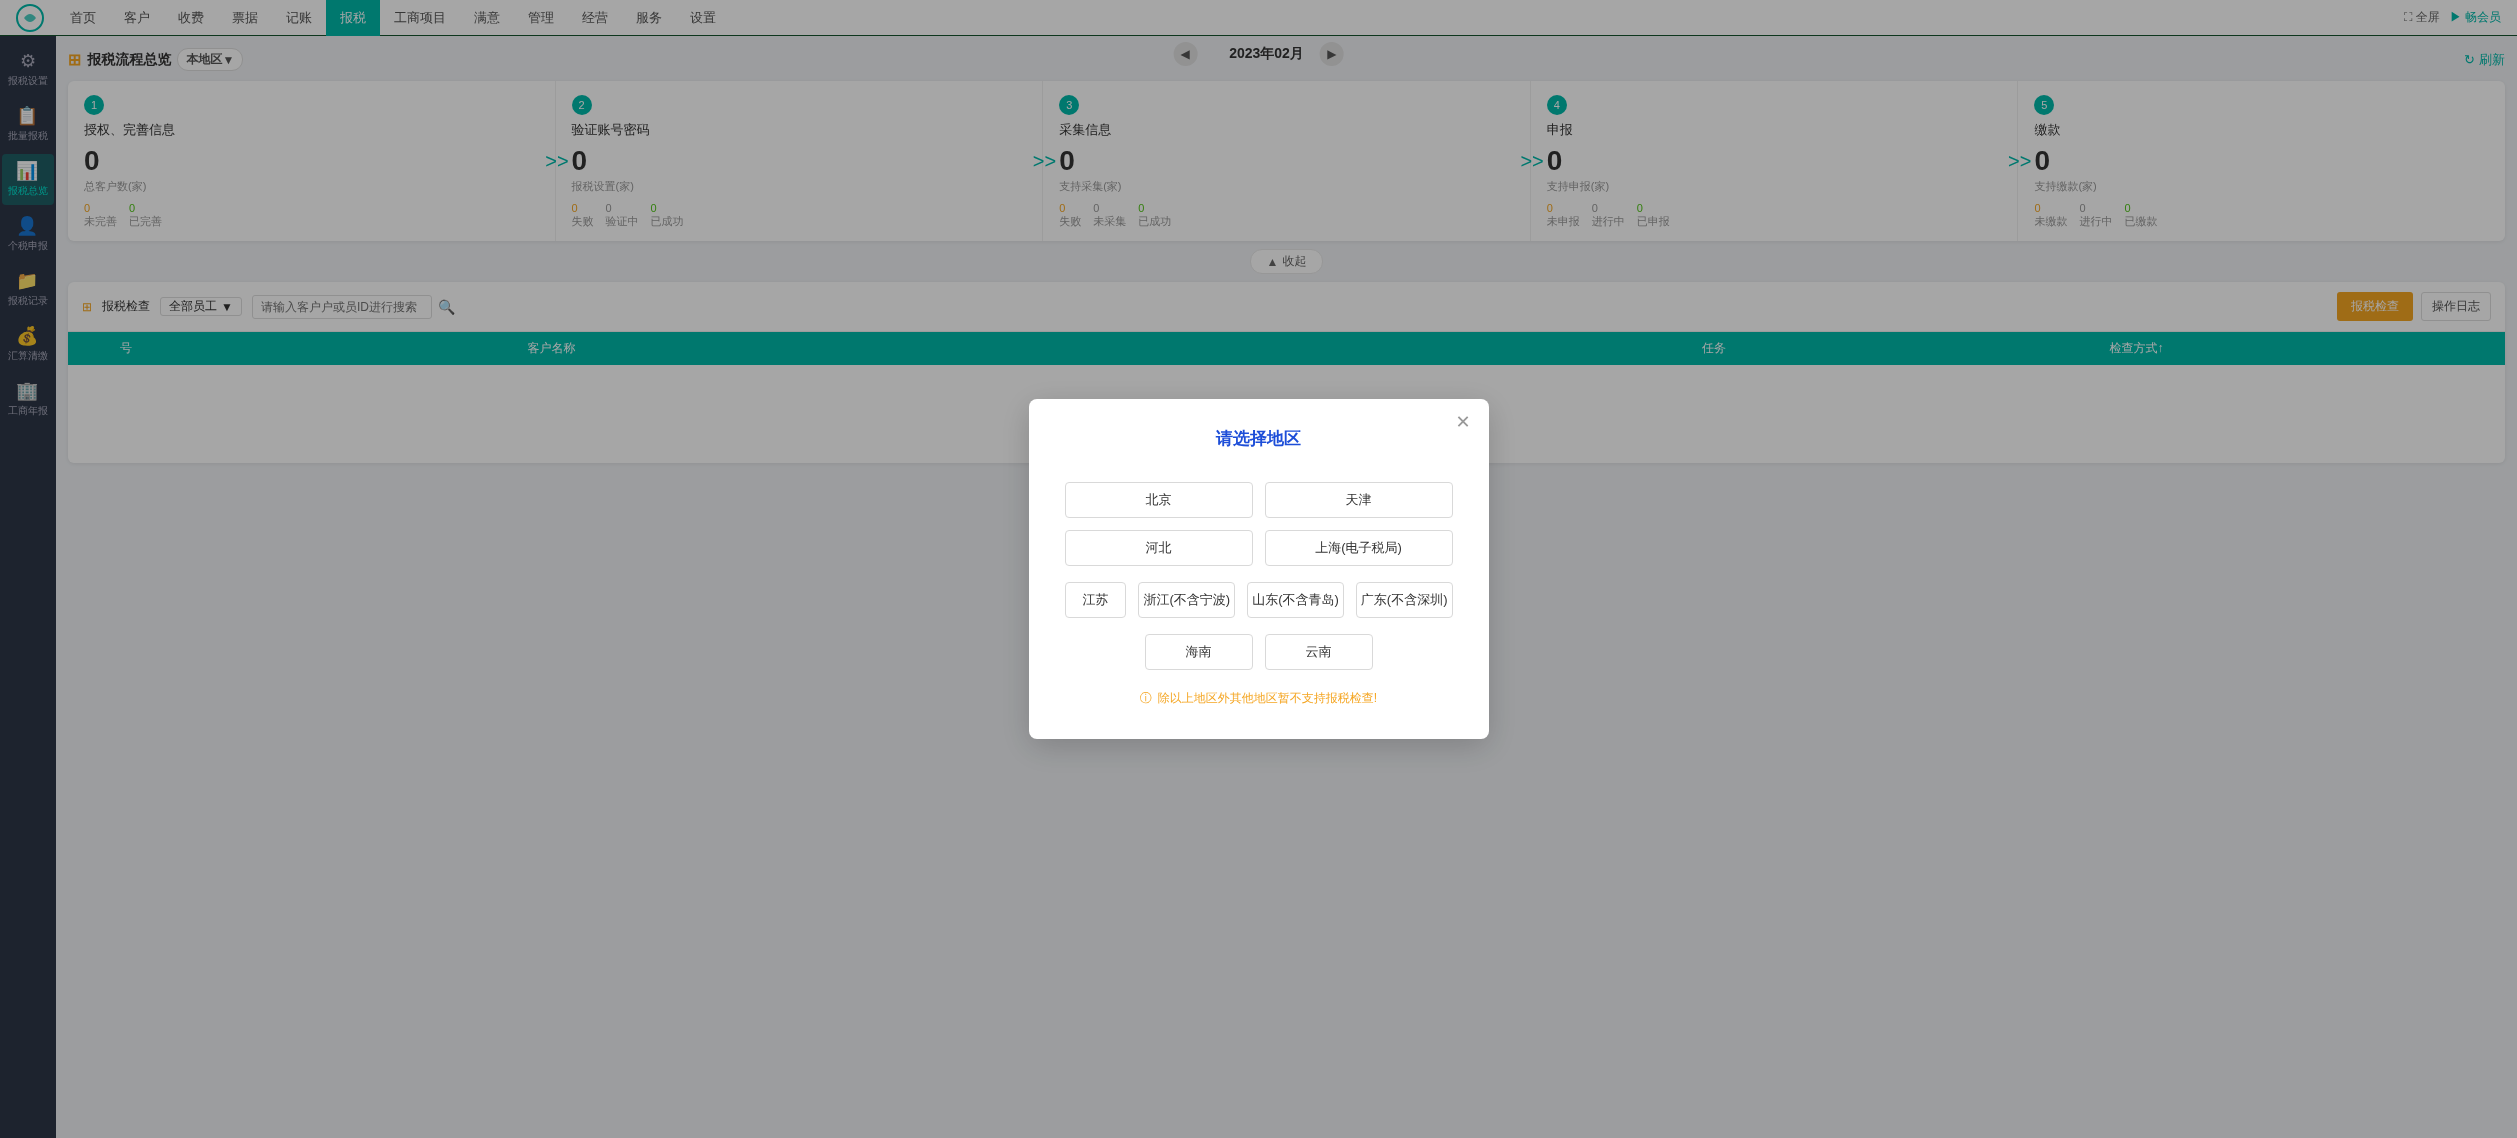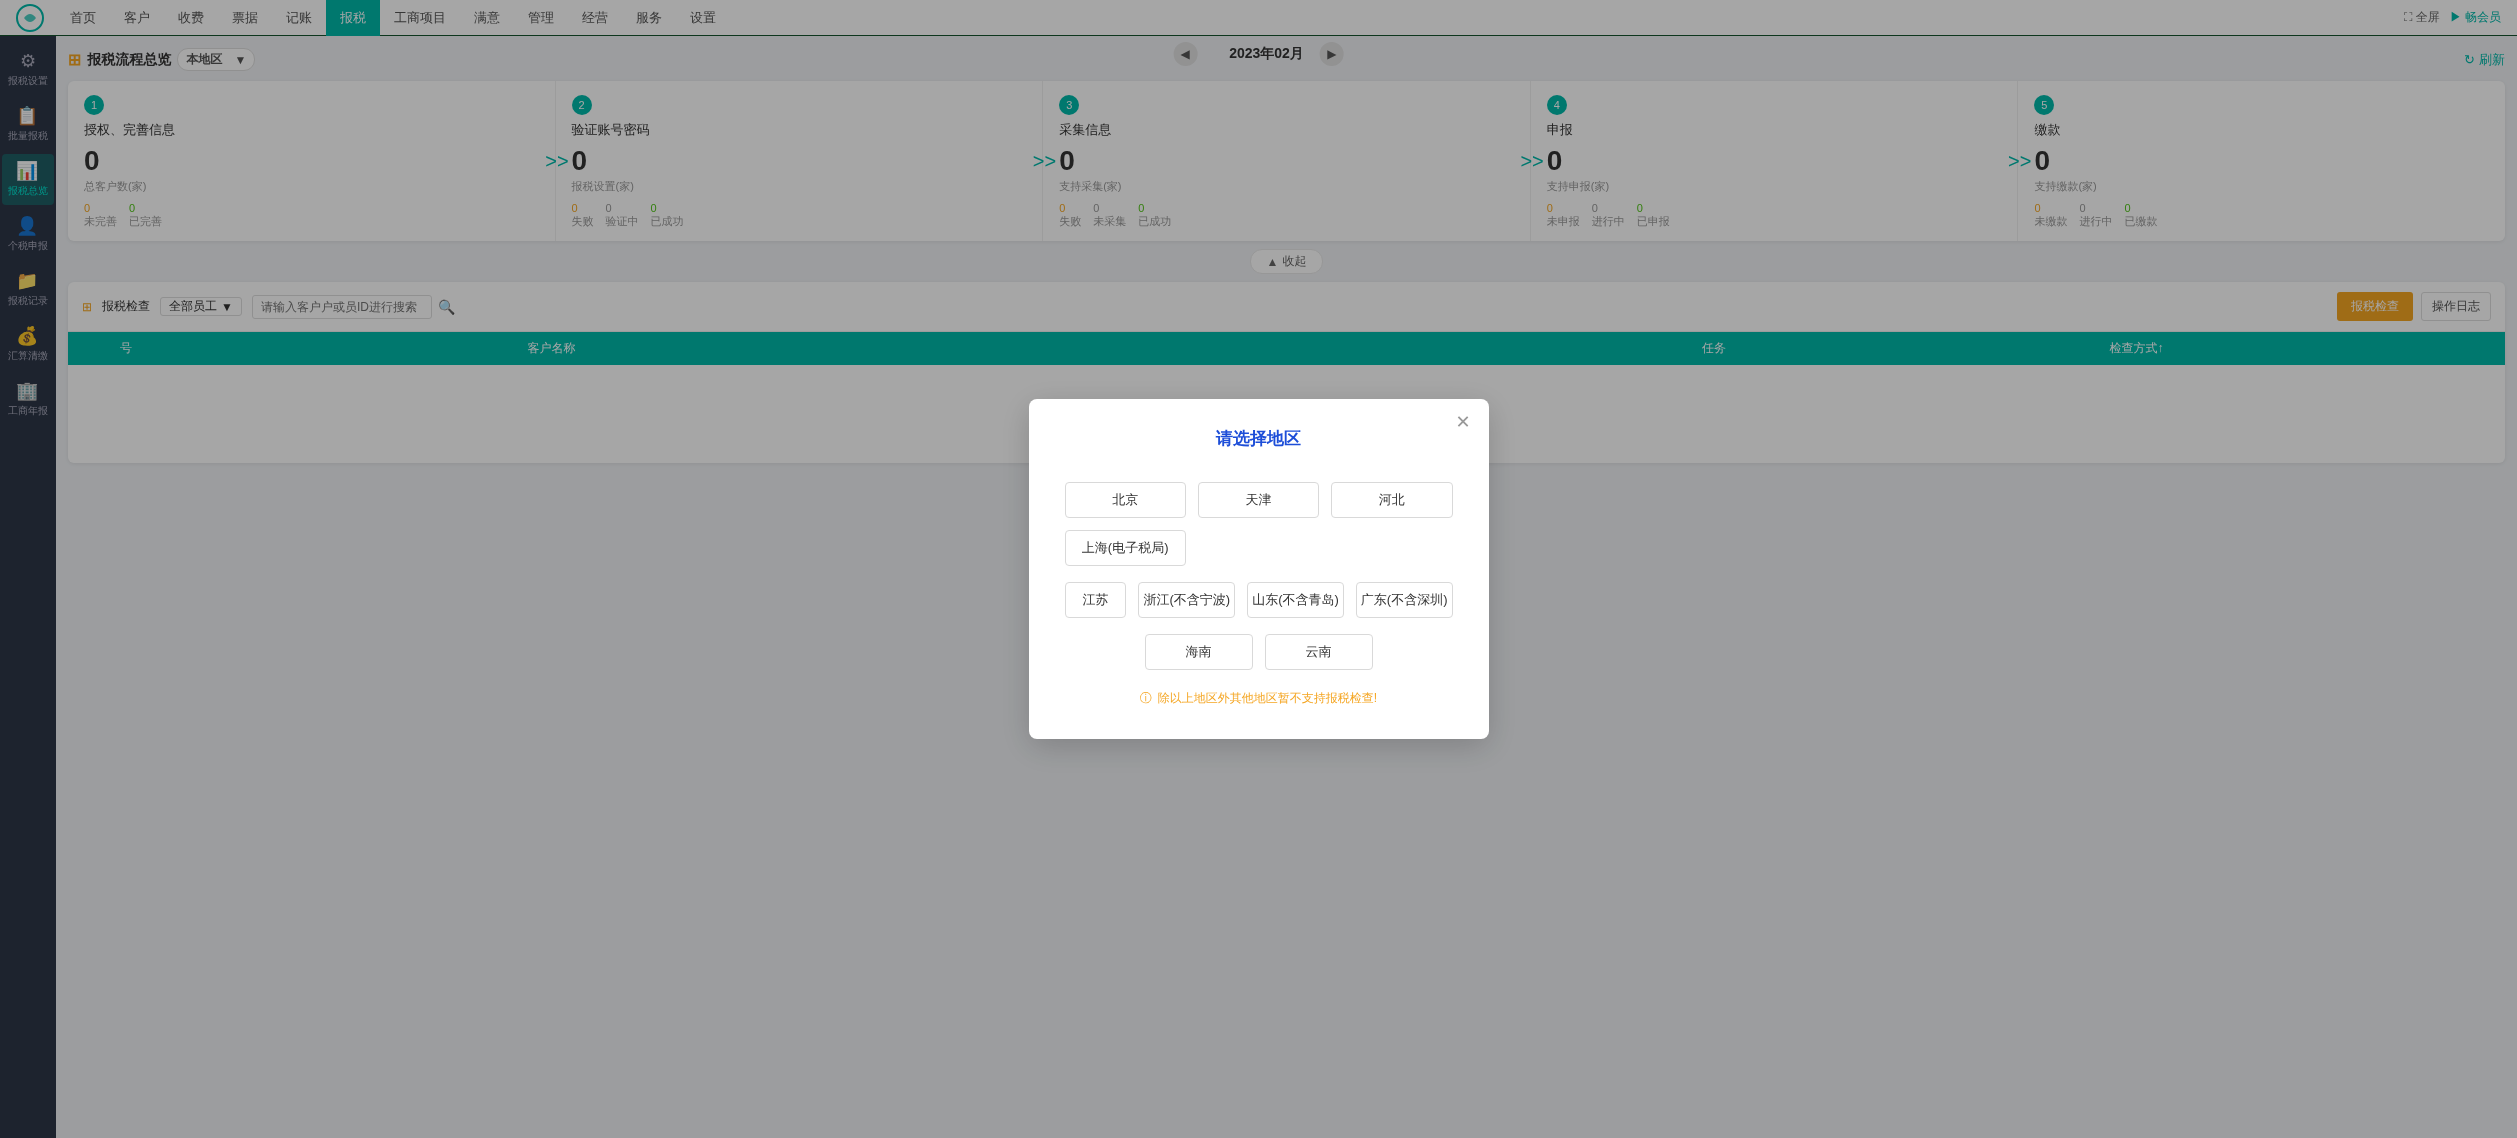--- a/index.html
+++ b/index.html
@@ -101,21 +101,21 @@
       font-weight: 600;
       color: #333;
       display: flex;
       align-items: center;
       gap: 6px;
     }
     .section-title .icon { color: #f5a623; font-size: 16px; }
     .region-select {
       display: flex;
       align-items: center;
-      gap: 12px;
+      gap: 0;
       font-size: 12px;
       color: #555;
       cursor: pointer;
       border: 1px solid #ddd;
       padding: 2px 8px;
       border-radius: 11px;
       background: #fff;
     }
 
     
@@ -311,21 +311,21 @@
     }
     .modal-title {
       font-size: 17px;
       font-weight: 600;
       color: #1d4ed8;
       text-align: center;
       margin-bottom: 32px;
     }
     .region-grid {
       display: grid;
-      grid-template-columns: repeat(3, 1fr);
+      grid-template-columns: repeat(2, 1fr);
       gap: 12px;
       margin-bottom: 16px;
     }
     .region-btn {
       border: 1px solid #d9d9d9;
       background: #fff;
       border-radius: 4px;
       padding: 8px 4px;
       font-size: 13px;
       color: #333;

